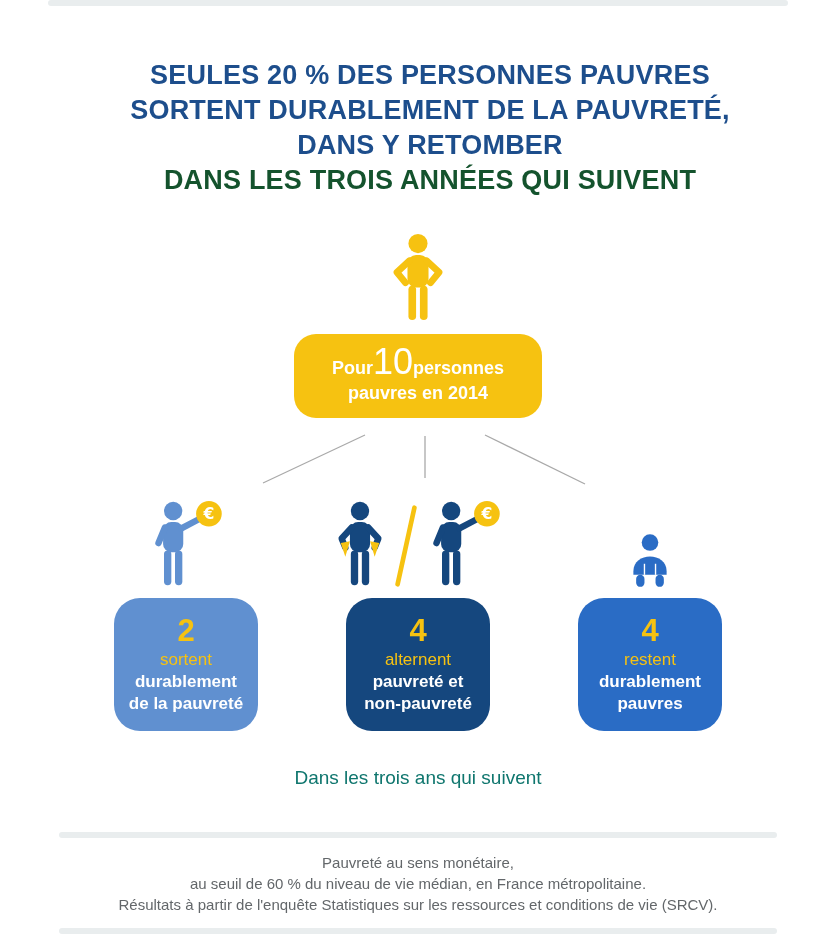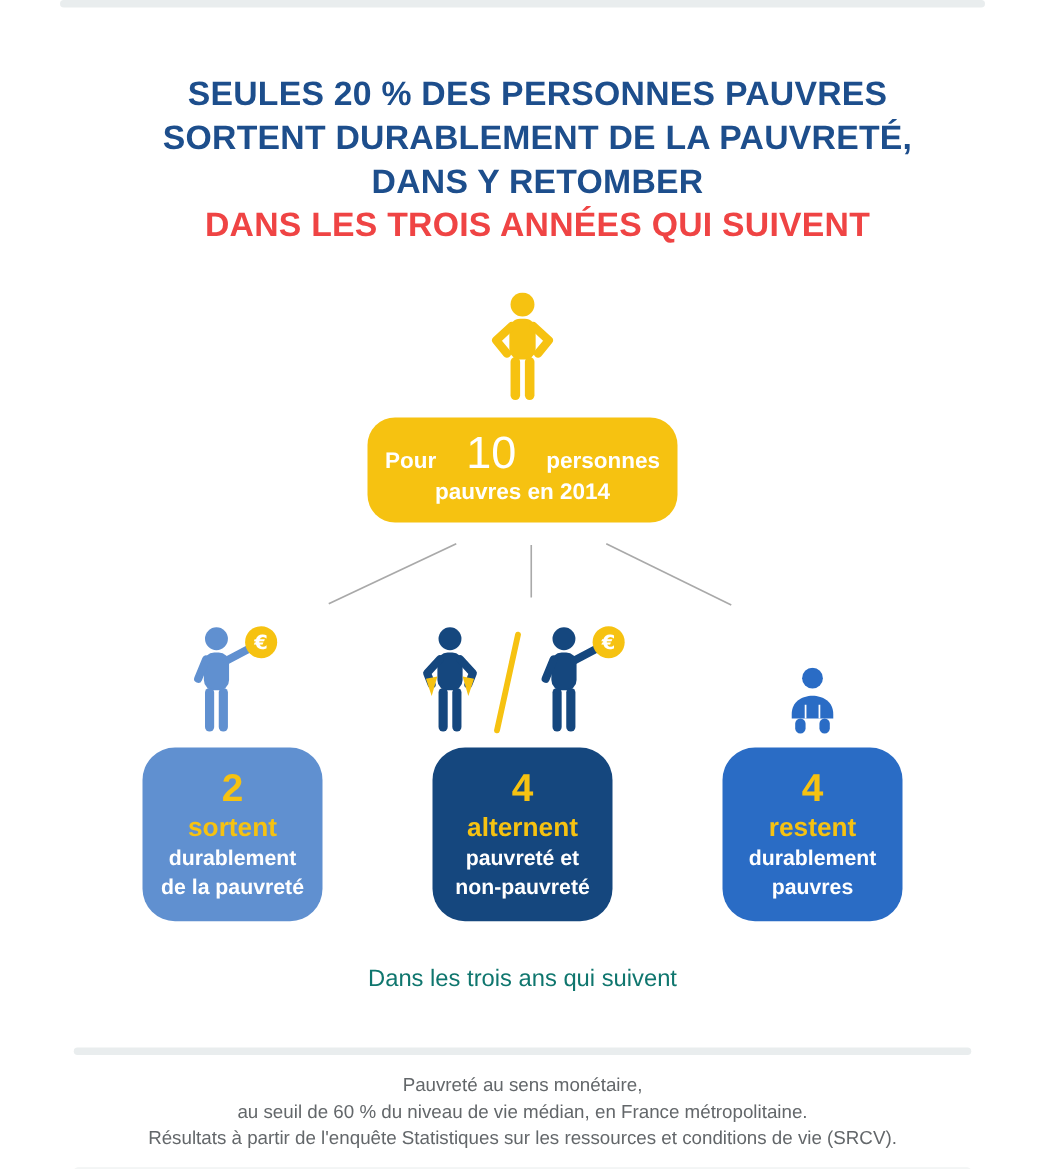--- a/index.html
+++ b/index.html
@@ -8,43 +8,43 @@
   .page { width:836px; height:935px; position:relative; overflow:hidden; background:#fff; }
 
   .divider { height:6px; border-radius:3px; background:#e9edee; margin:0 auto; }
   .divider.top { width:740px; }
   .divider.mid { width:718px; margin-top:43px; }
   .divider.bottom { width:718px; margin-top:13px; }
 
   .title { margin:52px auto 0; text-align:center; font-weight:bold;
            font-size:27px; line-height:35px; letter-spacing:0.2px;padding-left:24px; }
   .title .navy  { display:block; color:#1d4e8c; }
-  .title .gold  { display:block; color:#ef4444; }
+  .title .gold  { display:block; color:#14532d; }
 
   .root-icon { display:flex; justify-content:center; margin-top:36px; }
 
   .root-box { width:248px; margin:12px auto 0; background:#f6c211; border-radius:22px;
               color:#fff; text-align:center; padding:10px 8px 14px; }
-  .root-line1 { display:flex; justify-content:center; align-items:baseline; gap:24px;
+  .root-line1 { display:flex; justify-content:center; align-items:baseline; gap:0;
                 font-size:18px; font-weight:bold; }
   .root-number { font-size:36px; font-weight:normal; line-height:1; }
   .root-line2 { font-size:18px; font-weight:bold; margin-top:3px; }
 
   .connectors { display:block; margin:14px auto 0; }
 
   .branches { display:flex; justify-content:center; gap:88px; margin-top:10px; }
   .branch { width:144px; display:flex; flex-direction:column; align-items:center; }
   .branch-iconzone { height:90px; display:flex; align-items:flex-end; justify-content:center; gap:4px; }
   .branch-box { margin-top:10px; width:144px; min-height:127px; border-radius:26px;
                 text-align:center; padding:8px 6px 16px; }
   .branch-box.lightblue { background:#6090d0; }
   .branch-box.darknavy  { background:#15477e; }
   .branch-box.midblue   { background:#2a6cc5; }
   .branch-number { font-size:31px; font-weight:bold; color:#f6c211; line-height:1.2; margin-top:6px; }
-  .branch-highlight { font-size:21px; font-weight:bold; color:#f6c211; line-height:1.3; }
+  .branch-highlight { font-size:17px; font-weight:normal; color:#f6c211; line-height:1.3; }
   .branch-line { font-size:17px; font-weight:bold; color:#ffffff; line-height:1.3; }
 
   .caption { margin:36px auto 0; text-align:center; font-size:19px; color:#0f766e; }
 
   .footer { margin:14px auto 0; text-align:center; font-size:15px; line-height:21px; color:#63676a; }
   .footer span { display:block;text-align:center; }
 </style>
 </head>
 <body>
 

